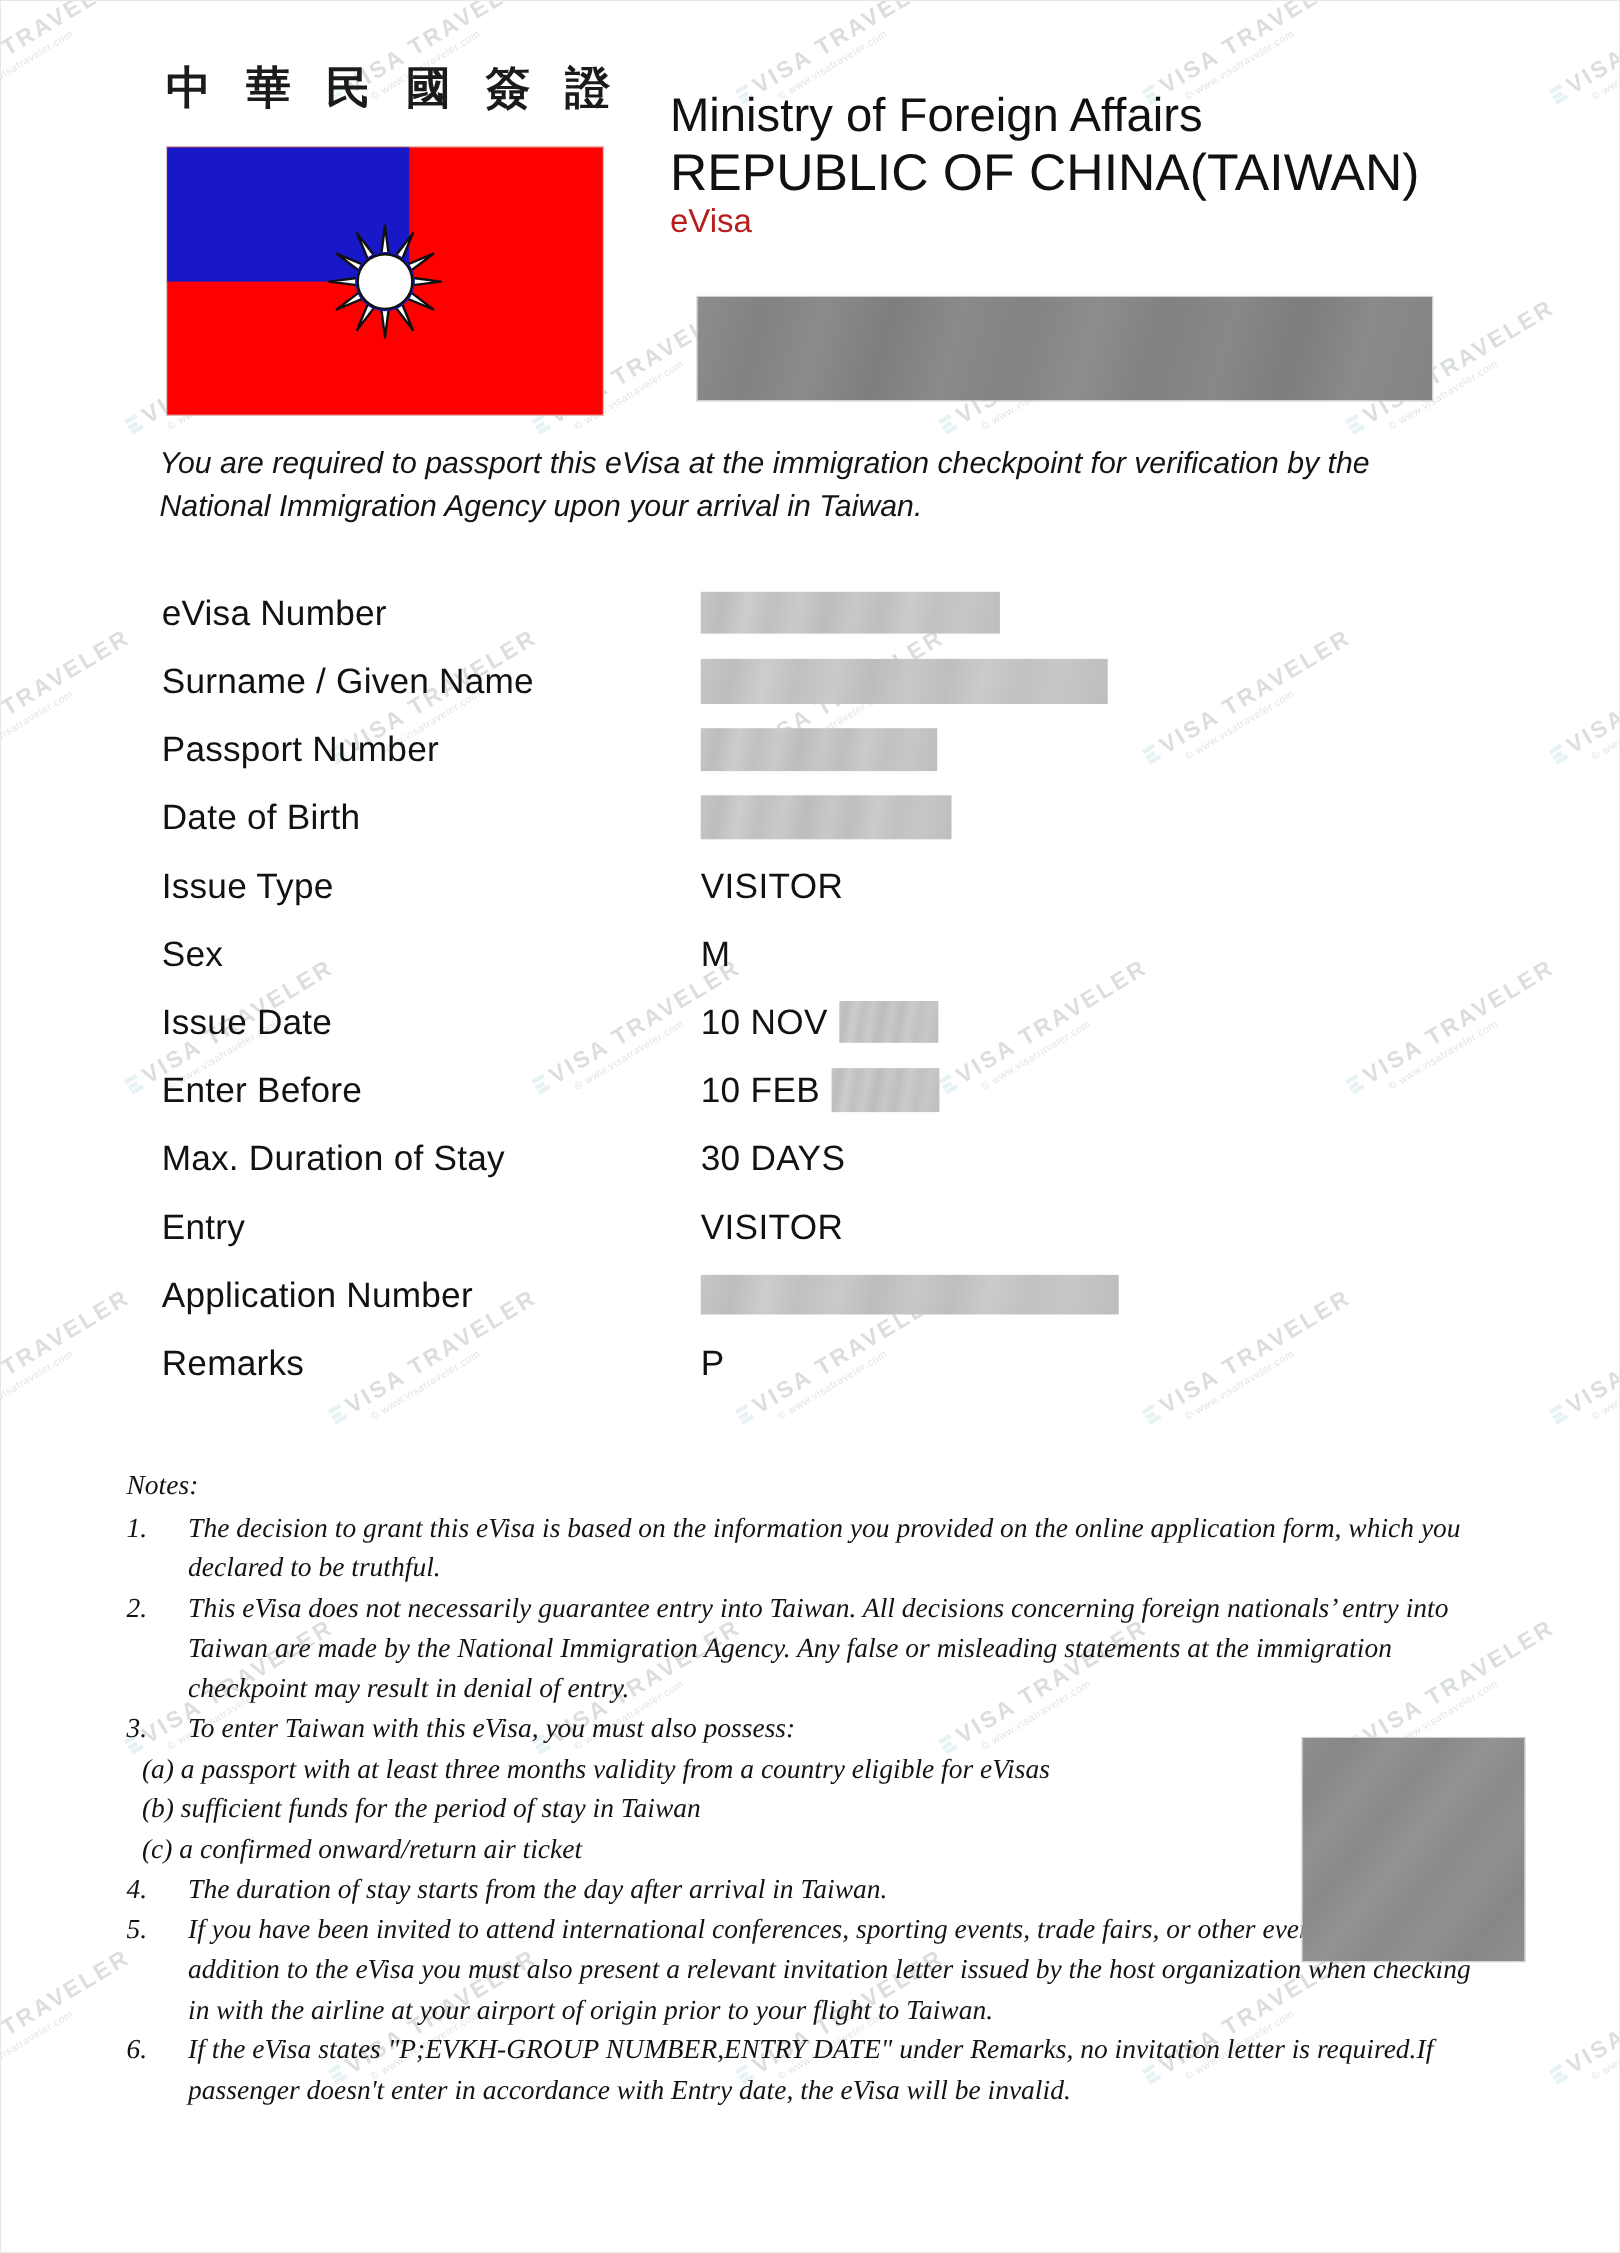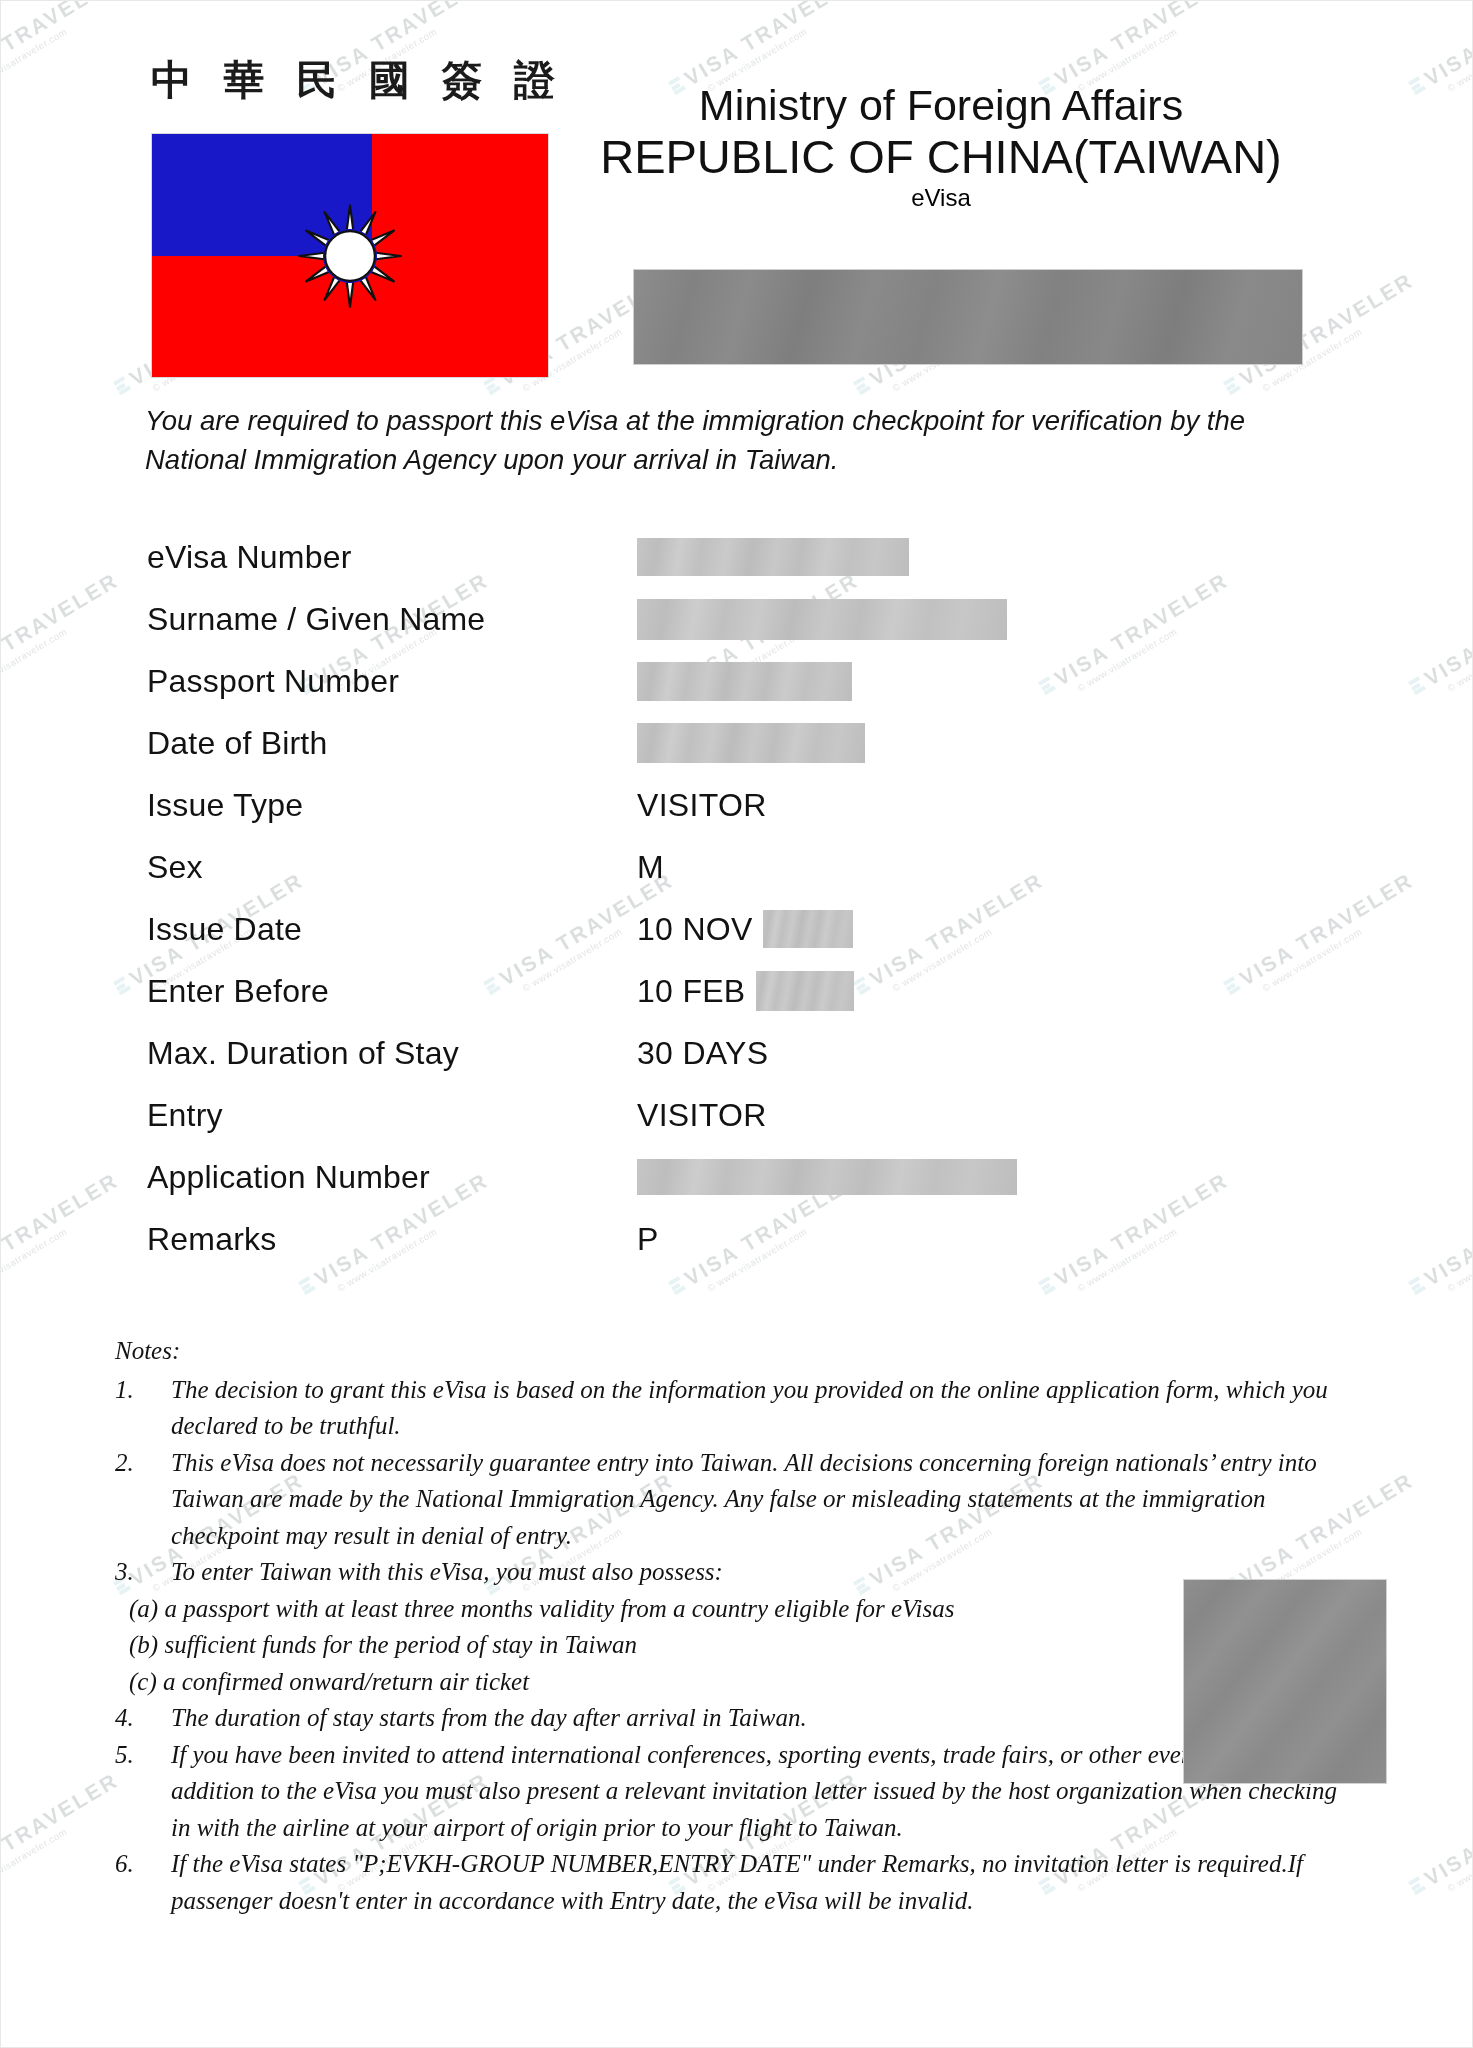--- a/index.html
+++ b/index.html
@@ -108,40 +108,39 @@
     position: absolute;
     left: 50%;
     top: 50%;
     width: 108px;
     height: 108px;
     transform: translate(-50%, -50%);
   }
 
   #title-block {
     position: absolute;
-    left: 575px;
+    left: 608px;
     top: 80px;
     width: 730px;
-    text-align: center;
   }
   .title-line1 {
     font-size: 43px;
     color: #111;
     line-height: 1.14;
     white-space: nowrap;
   }
   .title-line2 {
     font-size: 47px;
     color: #111;
     line-height: 1.14;
     white-space: nowrap;
   }
   .title-line3 {
-    font-size: 24px;
-    color: #000000;
+    font-size: 30px;
+    color: #b91c1c;
     line-height: 1.18;
   }
   #header-redaction {
     position: absolute;
     left: 632px;
     top: 268px;
     width: 670px;
     height: 96px;
     background: linear-gradient(105deg,
       #8d8d8d 0%, #828282 9%, #8b8b8b 17%, #7e7e7e 26%,

